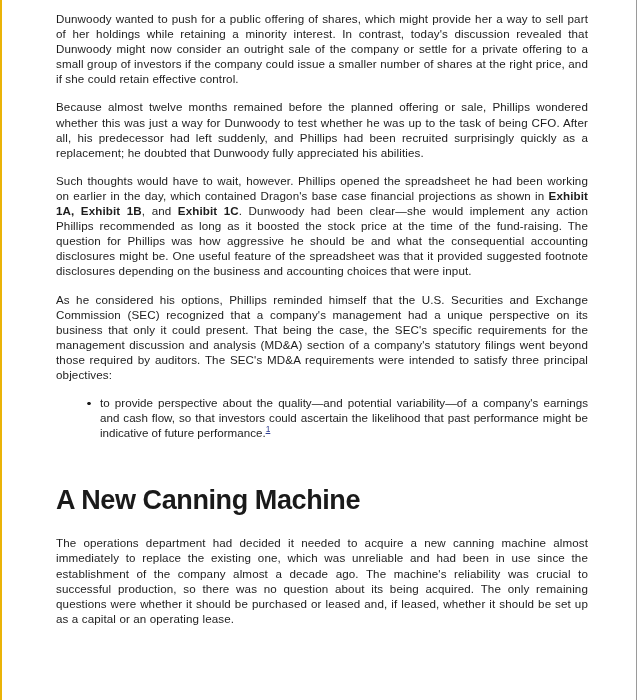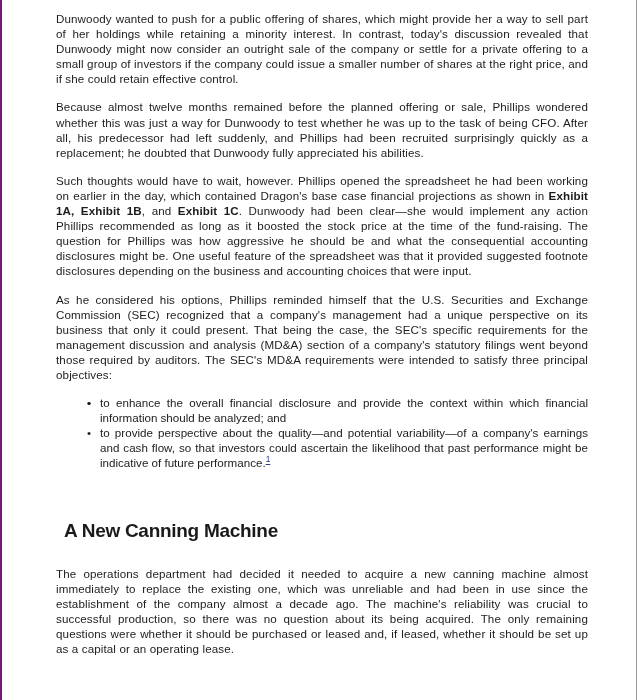--- a/index.html
+++ b/index.html
@@ -9,21 +9,21 @@
   }
   body {
     font-family: "Liberation Sans", sans-serif;
   }
   .page {
     position: relative;
     width: 637px;
     height: 700px;
     background: #ffffff;
     box-sizing: border-box;
-    border-left: 2px solid #701a75;
+    border-left: 2px solid #eab308;
     border-right: 1px solid #9a9a9a;
     overflow: hidden;
   }
   .content {
     position: absolute;
     left: 54px;
     top: 0px;
     width: 532px;
   }
   p.para {
@@ -63,23 +63,23 @@
     color: #1c1c1c;
   }
   .fnref {
     color: #2b3a8f;
     text-decoration: underline;
     font-size: 8.4px;
     vertical-align: super;
     line-height: 0;
   }
   h2.section-heading {
-    margin: 8px;
+    margin: 0;
     padding: 0;
-    font-size: 19px;
+    font-size: 27px;
     line-height: 24px;
     font-weight: bold;
     color: #1a1a1a;
     letter-spacing: -0.015em;
   }
   .heading-block {
     margin-top: 29px;
     margin-bottom: 23px;
   }
   .spacer-after-bullets {
@@ -100,21 +100,21 @@
       <span>Such thoughts would have to wait, however. Phillips opened the spreadsheet he had been working on earlier in the day, which contained Dragon's base case financial projections as shown in </span><span class="bold">Exhibit 1A,</span><span> </span><span class="bold">Exhibit 1B</span><span>, and </span><span class="bold">Exhibit 1C</span><span>. Dunwoody had been clear—she would implement any action Phillips recommended as long as it boosted the stock price at the time of the fund-raising. The question for Phillips was how aggressive he should be and what the consequential accounting disclosures might be. One useful feature of the spreadsheet was that it provided suggested footnote disclosures depending on the business and accounting choices that were input.</span>
     </p>
 
     <p class="para">As he considered his options, Phillips reminded himself that the U.S. Securities and Exchange Commission (SEC) recognized that a company's management had a unique perspective on its business that only it could present. That being the case, the SEC's specific requirements for the management discussion and analysis (MD&amp;A) section of a company's statutory filings went beyond those required by auditors. The SEC's MD&amp;A requirements were intended to satisfy three principal objectives:</p>
 
     <ul class="objectives">
       <li>
         <span class="bullet">•</span>
       </li>
       <li>
-        <span class="bullet">•</span><span>to enhance the overall financial disclosure and provide the context within which financial information should be analyzed; and</span>
+        <span class="bullet">•</span>
       </li>
       <li>
         <span class="bullet">•</span><span>to provide perspective about the quality—and potential variability—of a company's earnings and cash flow, so that investors could ascertain the likelihood that past performance might be indicative of future performance.</span><a class="fnref" href="#">1</a>
       </li>
     </ul>
 
     <div class="spacer-after-bullets"></div>
 
 
     <div class="heading-block">

